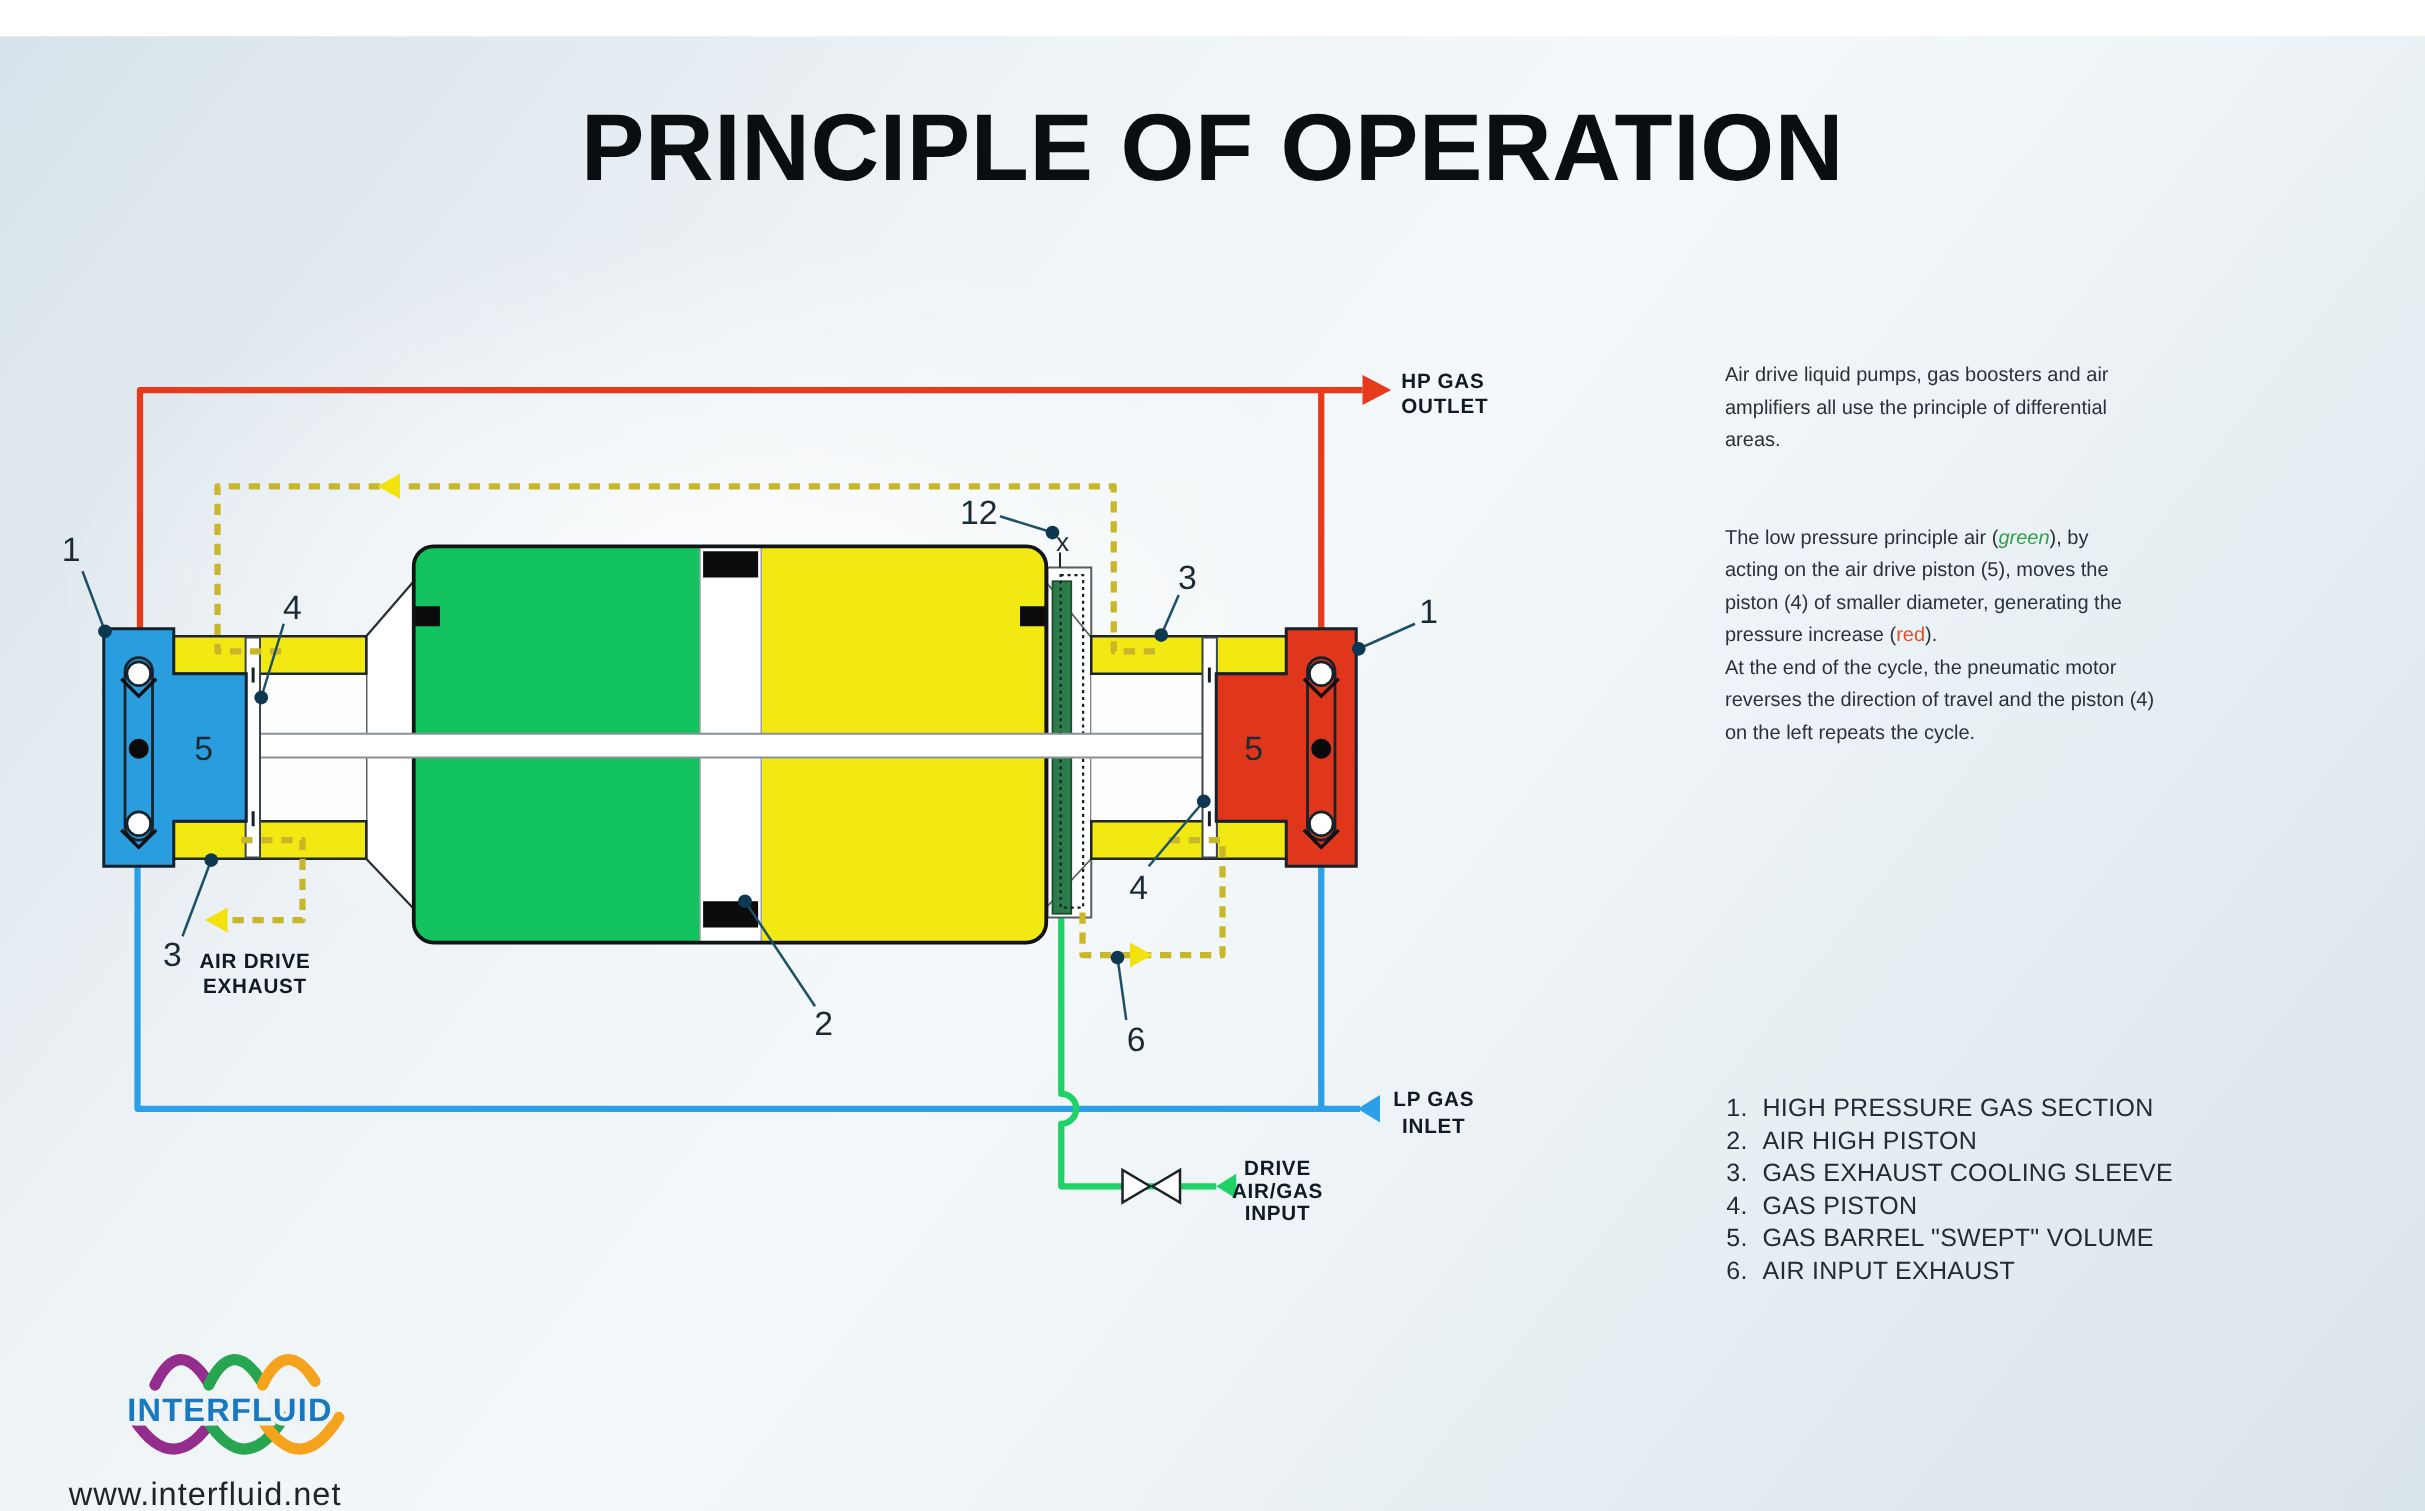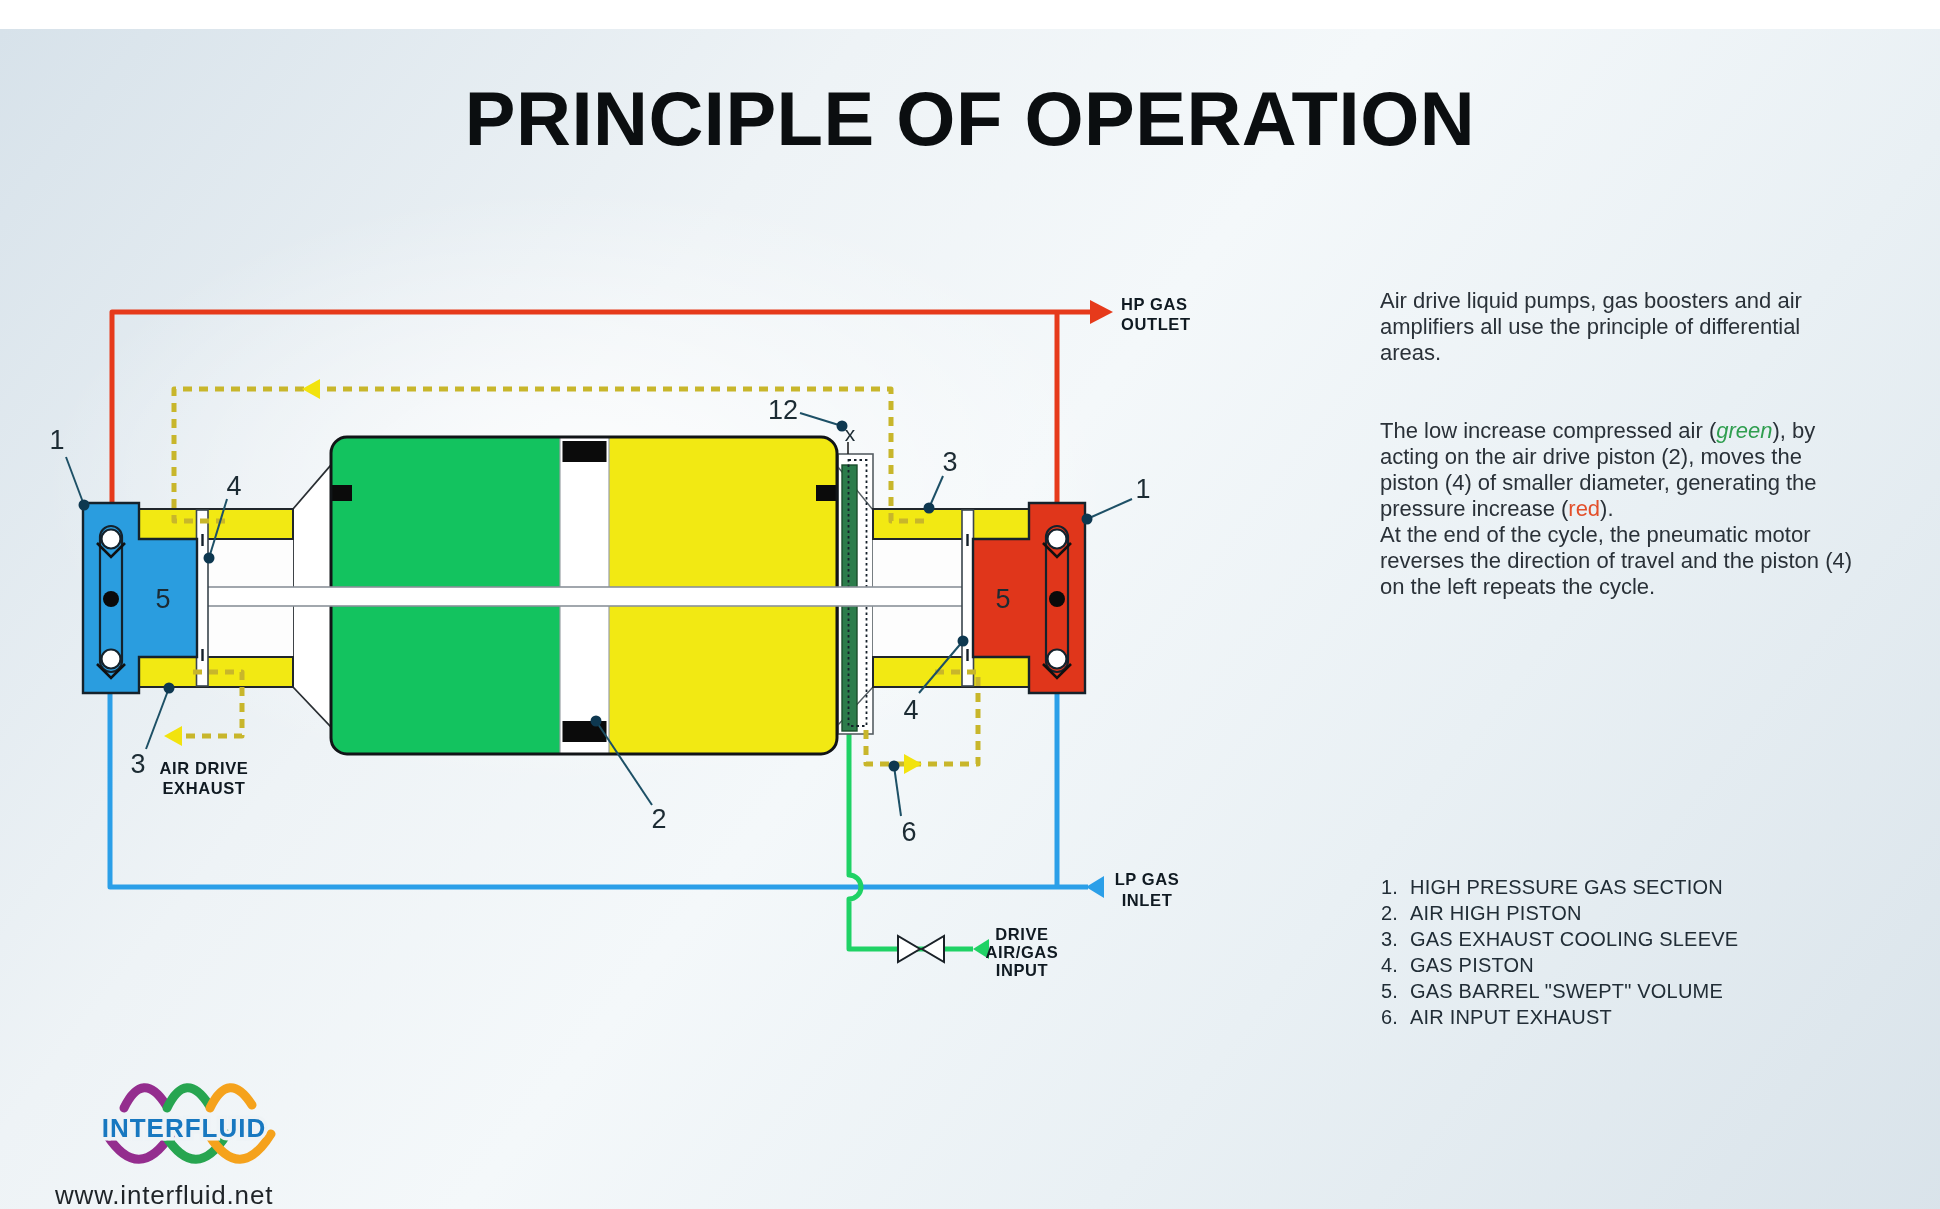--- a/index.html
+++ b/index.html
@@ -10,21 +10,21 @@
       linear-gradient(128deg,#d7e2ea 0%,#eef3f6 30%,#f4f8fa 48%,#e9f0f4 70%,#d9e3ea 100%);
     font-family:"Liberation Sans", sans-serif;
     margin-top:29px;
   }
   .title{
     position:absolute;left:0;right:0;top:46px;text-align:center;
     font-size:76px;font-weight:700;letter-spacing:.5px;color:#0b0e10;
   }
   .desc{
     position:absolute;left:1380px;top:233px;width:520px;
-    font-size:22px;line-height:26px;color:#2a3138;white-space:pre-line;
+    font-size:16px;line-height:26px;color:#2a3138;white-space:pre-line;
   }
   .desc p{margin:0 0 26px 0;}
   .w-green{color:#2f9e4f;font-style:italic;}
   .w-red{color:#e34f2a;}
   .legend{
     position:absolute;left:1381px;top:845px;
     font-size:20px;line-height:26px;color:#212d36;letter-spacing:.2px;
   }
   .legend-row{display:flex;}
   .legend-num{width:29px;flex:0 0 auto;}
@@ -202,22 +202,22 @@
       </g>
       <text class="brand-text" x="184" y="1108" text-anchor="middle">INTERFLUID</text>
       <text class="url-text" x="55" y="1175">www.interfluid.net</text>
     </g>
   </svg>
 
   <div class="desc">
     <p><span>Air drive liquid pumps, gas boosters and air
 amplifiers all use the principle of differential
 areas.</span></p>
-    <p><span>The low increase compressed air (</span><span class="w-green">green</span><span>), by
-acting on the air drive piston (2), moves the
+    <p><span>The low pressure principle air (</span><span class="w-green">green</span><span>), by
+acting on the air drive piston (5), moves the
 piston (4) of smaller diameter, generating the
 pressure increase (</span><span class="w-red">red</span><span>).
 At the end of the cycle, the pneumatic motor
 reverses the direction of travel and the piston (4)
 on the left repeats the cycle.</span></p>
   </div>
 
   <div class="legend">
     <div class="legend-row">
       <span class="legend-num">1.</span>

